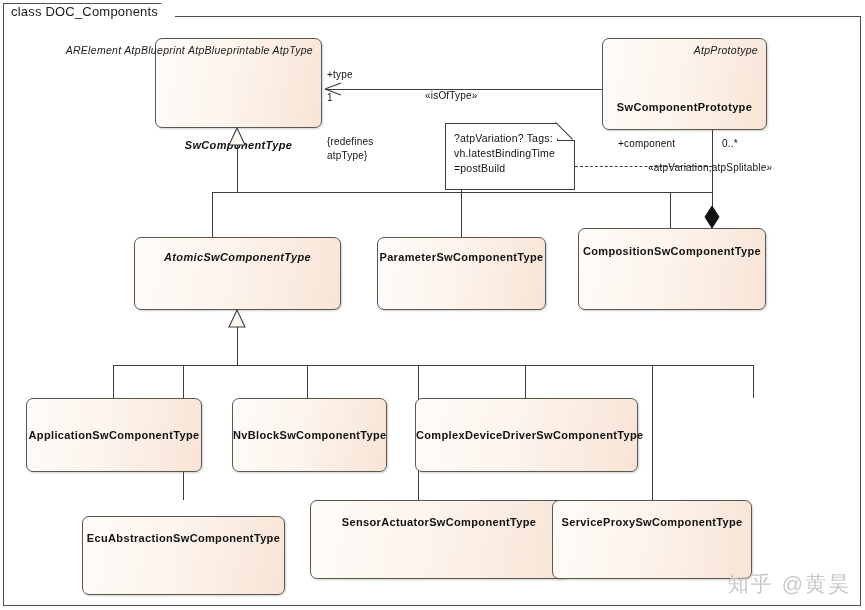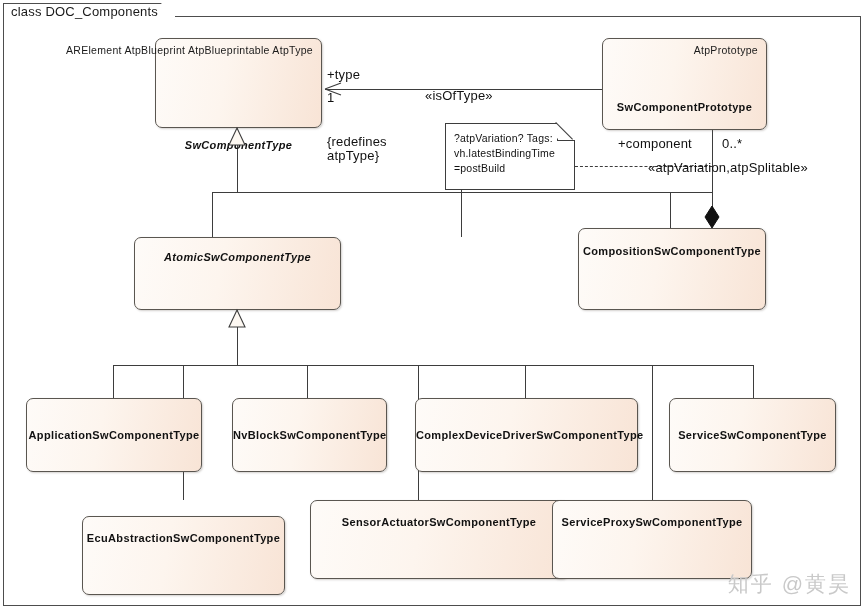--- a/index.html
+++ b/index.html
@@ -65,20 +65,21 @@
     background: linear-gradient(100deg, #fefbf8 0%, #fdf5ee 42%, #f8e4d6 100%);
     box-shadow: 1px 1px 2px rgba(110,100,92,0.30);
     z-index: 3;
   }
   .cls-stereo {
     position: absolute;
     right: 8px;
     top: 4px;
     text-align: left;
     font-size: 10.5px;
+    font-style: italic;
     color: #1a1a1a;
     line-height: 14.5px;
     letter-spacing: .3px;
     white-space: nowrap;
     margin-left: 8px;
   }
   .cls-name {
     position: absolute;
     left: 0;
     right: 0;
@@ -163,21 +164,21 @@
     left: 0;
     top: 0;
     width: 865px;
     height: 610px;
     z-index: 5;
     pointer-events: none;
   }
   
   .lbl {
     position: absolute;
-    font-size: 13px;
+    font-size: 10px;
     color: #111111;
     letter-spacing: .2px;
     line-height: 14px;
     white-space: pre-line;
     z-index: 4;
   }
   
   .watermark {
     position: absolute;
     right: 14px;
@@ -259,40 +260,40 @@
 
   <div class="cls" style="left:602px; top:38px; width:165px; height:92px;">
     <div class="cls-stereo">AtpPrototype</div>
     <div class="cls-name" style="top:62px;">SwComponentPrototype</div>
   </div>
 
   <div class="cls" style="left:134px; top:237px; width:207px; height:73px;">
     <div class="cls-name abstract" style="top:13px;text-align:center;">AtomicSwComponentType</div>
   </div>
 
+  <div class="cls" style="left:377px; top:237px; width:169px; height:73px;">
+    <div class="cls-name" style="top:13px;">ParameterSwComponentType</div>
+  </div>
 
   <div class="cls" style="left:578px; top:228px; width:188px; height:82px;padding-left:8px;">
     <div class="cls-name" style="top:16px;">CompositionSwComponentType</div>
   </div>
 
   <div class="cls" style="left:26px; top:398px; width:176px; height:74px;">
     <div class="cls-name" style="top:30px;">ApplicationSwComponentType</div>
   </div>
 
   <div class="cls" style="left:232px; top:398px; width:155px; height:74px;">
     <div class="cls-name" style="top:30px;">NvBlockSwComponentType</div>
   </div>
 
   <div class="cls" style="left:415px; top:398px; width:223px; height:74px;">
     <div class="cls-name" style="top:30px;">ComplexDeviceDriverSwComponentType</div>
   </div>
 
-  <div class="cls" style="left:669px; top:398px; width:167px; height:74px;">
-    <div class="cls-name" style="top:30px;">ServiceSwComponentType</div>
-  </div>
 
   <div class="cls" style="left:82px; top:516px; width:203px; height:79px;">
     <div class="cls-name" style="top:15px;">EcuAbstractionSwComponentType</div>
   </div>
 
   <div class="cls" style="left:310px; top:500px; width:258px; height:79px;">
     <div class="cls-name" style="top:15px;">SensorActuatorSwComponentType</div>
   </div>
 
   <div class="cls" style="left:552px; top:500px; width:200px; height:79px;">

